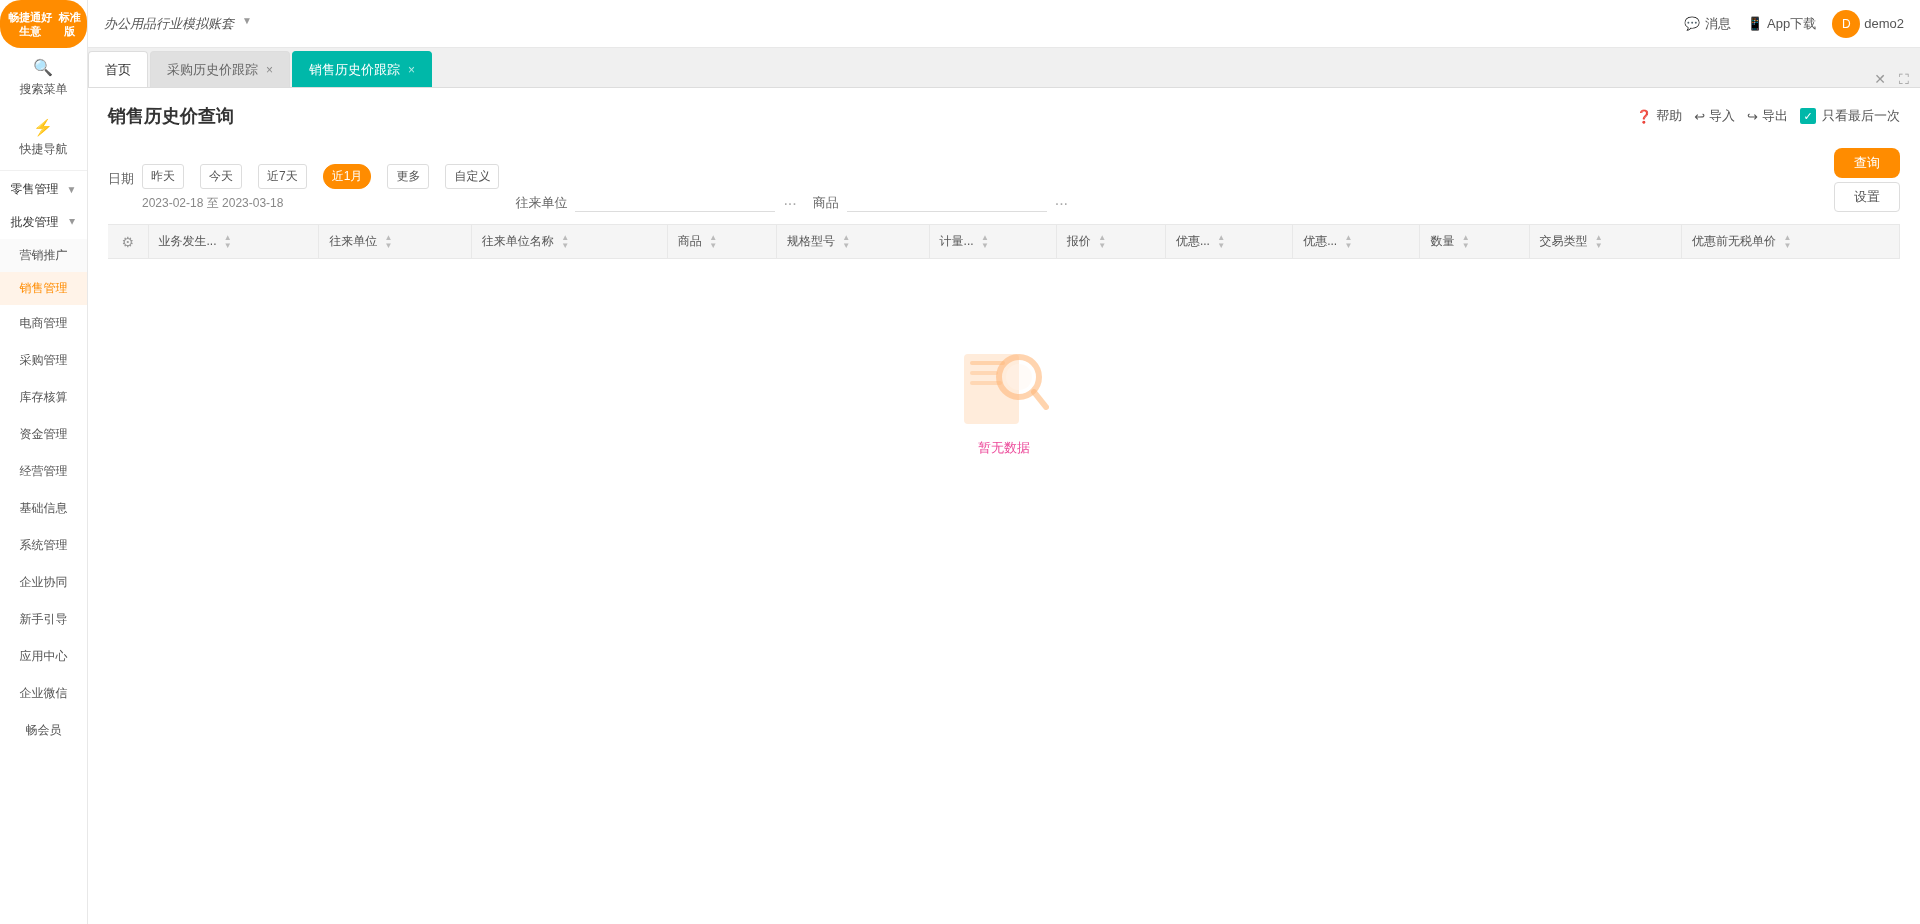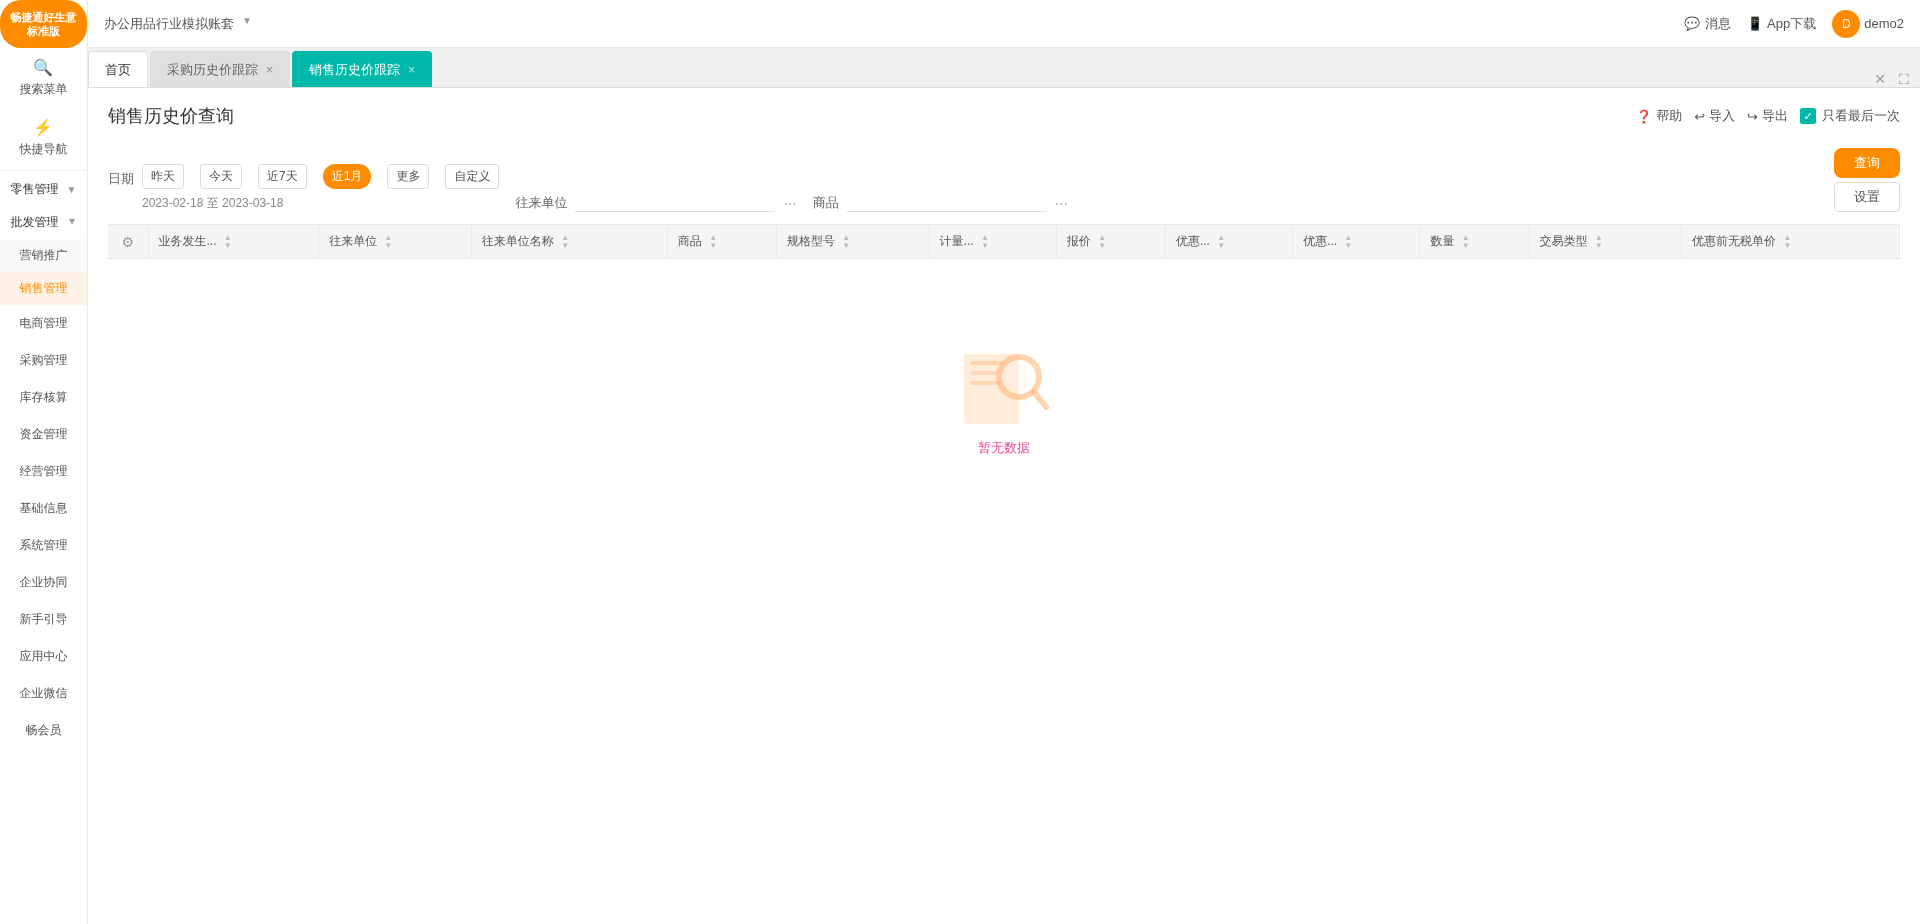--- a/index.html
+++ b/index.html
@@ -1,37 +1,37 @@
 <!DOCTYPE html>
 <html><head>
   <meta charset="utf-8">
   <style>
     * { margin: 0; padding: 0; box-sizing: border-box; }
     body { font-family: 'Microsoft YaHei', Arial, sans-serif; font-size: 13px; background: #f5f5f5; color: #333; width: 1920px; height: 924px; overflow: hidden; display: flex; }
 
     
     .sidebar { width: 88px; background: #fff; border-right: 1px solid #e8e8e8; display: flex; flex-direction: column; height: 924px; }
-    .sidebar-logo { height: 48px; background: #ff8c00; display: flex; align-items: center; justify-content: center; flex-direction: column; padding: 4px; border-radius: 21px; }
+    .sidebar-logo { height: 48px; background: #ff8c00; display: flex; align-items: center; justify-content: center; padding: 4px; border-radius: 21px; }
     .sidebar-logo-text { color: #fff; font-size: 11px; font-weight: bold; line-height: 1.3; text-align: center; }
     .sidebar-item { padding: 10px 4px; text-align: center; cursor: pointer; font-size: 12px; color: #555; display: flex; flex-direction: column; align-items: center; gap: 4px; border-bottom: none; }
     .sidebar-item .icon { font-size: 16px; }
     .sidebar-section { padding: 8px 4px; text-align: center; cursor: pointer; font-size: 12px; color: #333; display: flex; flex-direction: row; align-items: center; justify-content: center; gap: 8px; }
     .sidebar-section .arrow { font-size: 10px; color: #999; }
     .sidebar-section.expanded .arrow { transform: rotate(180deg); }
     .sidebar-sub { background: #fafafa; }
     .sidebar-sub-item { padding: 8px 4px; text-align: center; font-size: 12px; color: #555; cursor: pointer; }
     .sidebar-sub-item.active { color: #ff8c00; background: #fff3e8; }
     .sidebar-divider { height: 1px; background: #f0f0f0; margin: 2px 0; }
 
     
     .main { flex: 1; display: flex; flex-direction: column; height: 924px; overflow: hidden; }
 
     
     .top-header { height: 48px; background: #fff; border-bottom: 1px solid #e8e8e8; display: flex; align-items: center; justify-content: space-between; padding: 0 16px; }
-    .top-header-left { display: flex; align-items: flex-start; gap: 8px; font-size: 13px; color: #555; }
+    .top-header-left { display: flex; align-items: flex-start; gap: 8px; font-size: 13px; color: #555; font-style: italic; }
     .top-header-title { font-size: 13px; color: #555; }
     .top-header-right { display: flex; align-items: center; gap: 16px; font-size: 13px; color: #555; }
     .top-header-action { display: flex; align-items: center; gap: 4px; cursor: pointer; color: #555; }
     .user-avatar { width: 28px; height: 28px; border-radius: 50%; background: #ff8c00; display: flex; align-items: center; justify-content: center; color: #fff; font-size: 12px; }
     .chevron-down { font-size: 10px; color: #999; }
 
     
     .tab-bar { height: 40px; background: #f0f0f0; display: flex; align-items: flex-end; padding: 0 0; border-bottom: 1px solid #ddd; }
     .tab { height: 36px; padding: 0 16px; display: flex; align-items: center; gap: 8px; font-size: 13px; cursor: pointer; border-top-left-radius: 4px; border-top-right-radius: 4px; background: #e0e0e0; color: #666; border: 1px solid #ddd; border-bottom: none; margin-right: 2px; position: relative; }
     .tab.active { background: #00b8a9; color: #fff; border-color: #00b8a9; }
@@ -39,21 +39,21 @@
     .tab-close { font-size: 12px; cursor: pointer; opacity: 0.7; }
     .window-controls { margin-left: auto; display: flex; align-items: center; gap: 8px; padding-right: 8px; }
     .window-btn { width: 16px; height: 16px; border: none; background: none; cursor: pointer; font-size: 14px; color: #999; display: flex; align-items: center; justify-content: center; }
 
     
     .content { flex: 1; background: #f5f5f5; overflow: auto; padding: 0; }
     .page-container { background: #fff; margin: 0; padding: 16px 20px; min-height: 100%; }
 
     
     .page-title-row { display: flex; align-items: center; justify-content: space-between; margin-bottom: 12px; }
-    .page-title { font-size: 18px; font-weight: normal; color: #333; }
+    .page-title { font-size: 18px; font-weight: bold; color: #333; }
     .page-actions { display: flex; align-items: center; gap: 12px; font-size: 13px; color: #555; }
     .page-action-btn { display: flex; align-items: center; gap: 4px; cursor: pointer; color: #555; }
     .only-last-checkbox { display: flex; align-items: center; gap: 6px; cursor: pointer; }
     .checkbox-checked { width: 16px; height: 16px; border: 2px solid #00b8a9; background: #00b8a9; border-radius: 2px; display: inline-flex; align-items: center; justify-content: center; color: #fff; font-size: 11px; }
 
     
     .filter-bar { display: flex; align-items: flex-end; gap: 16px; padding: 8px 0 12px 0; border-bottom: 1px solid #e8e8e8; margin-bottom: 0; flex-wrap: wrap; }
     .filter-group { display: flex; align-items: flex-start; gap: 8px; }
     .filter-label { font-size: 13px; color: #666; white-space: nowrap; padding-top: 6px; }
     .filter-date-btns { display: flex; flex-direction: column; gap: 4px; }

